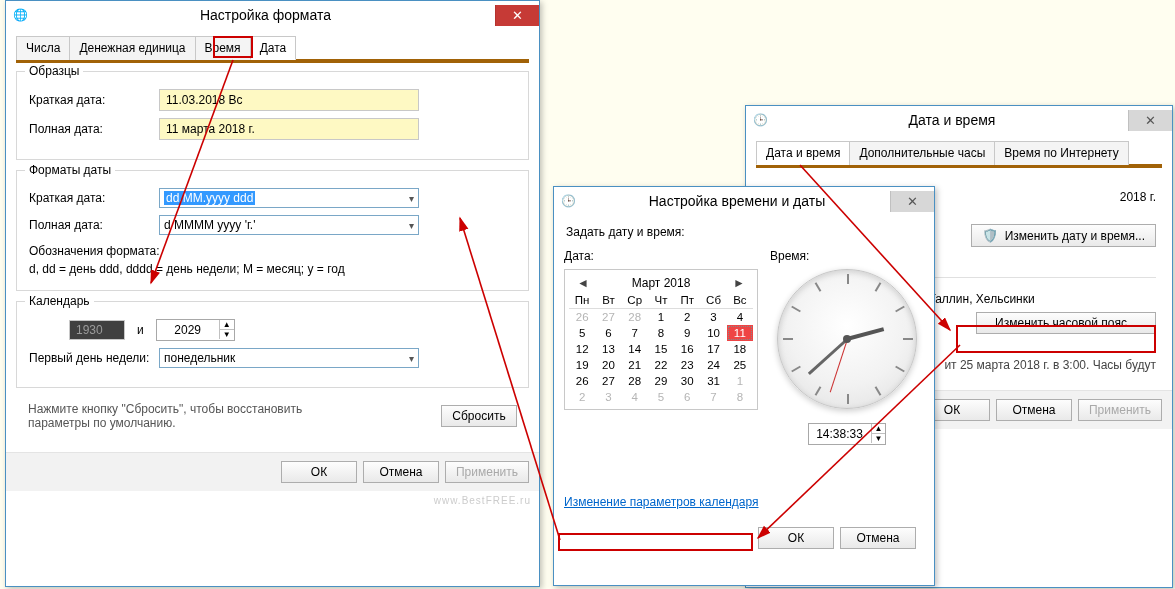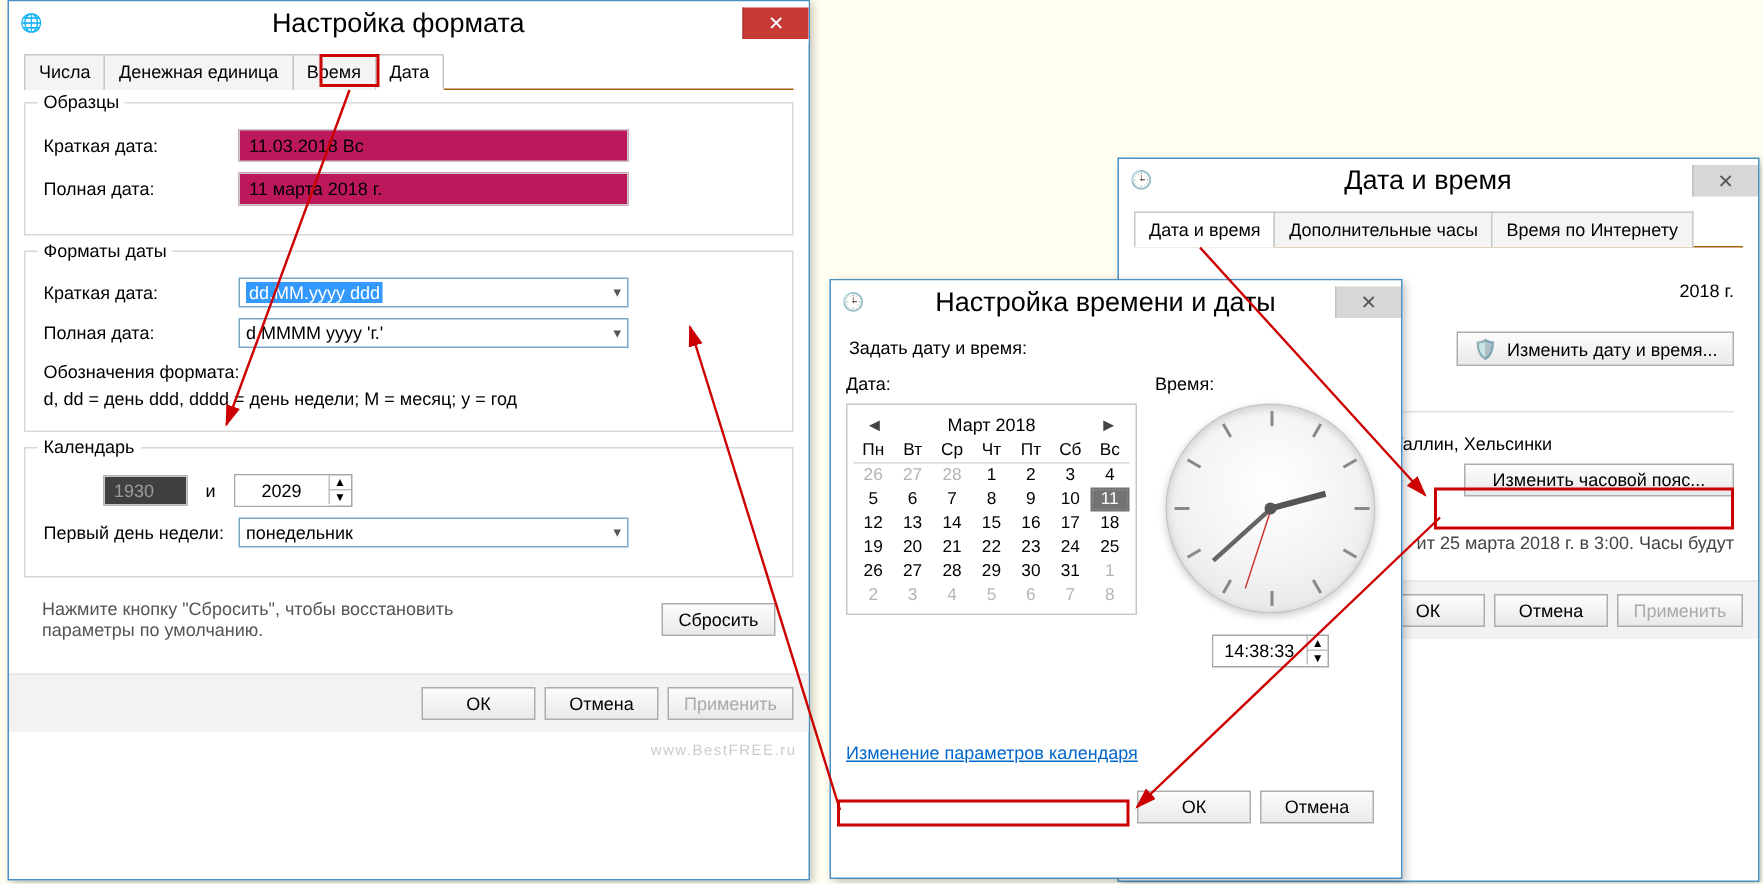--- a/index.html
+++ b/index.html
@@ -23,46 +23,46 @@
     display: flex;
     align-items: center;
     height: 28px;
     background: #fff;
     position: relative;
   }
   .titlebar .icon {
     width: 18px; height: 18px; margin: 0 6px;
     display: inline-flex; align-items: center; justify-content: center;
   }
-  .titlebar .title { flex: 1; text-align: center; font-size: 18px; }
+  .titlebar .title { flex: 1; text-align: center; font-size: 14px; }
   .titlebar .close {
     width: 44px; height: 21px; background: #c63a36; color: #fff;
     display: flex; align-items: center; justify-content: center;
     font-size: 13px; margin-right: 0;
     border-left: 1px solid #b4322e;
   }
   .titlebar .close.grey { background: #d7d7d7; color:#555; border-left:1px solid #c0c0c0;}
   .body { padding: 6px 10px 10px; }
   
-  .tabs { display: flex; border-bottom: 1px solid #a16207; margin-bottom: 8px; }
+  .tabs { display: flex; border-bottom: 4px solid #a16207; margin-bottom: 8px; }
   .tab {
     padding: 4px 9px; border: 1px solid #c8c8c8; border-bottom: none;
     background: #f4f4f4; margin-right: -1px; cursor: pointer;
     position: relative; top: 1px; font-size: 12px;
   }
   .tab.active { background: #fff; border-bottom: 1px solid #fff; }
   
   .groupbox { border: 1px solid #d8d8d8; margin: 4px 0 10px; padding: 10px 12px 12px; position: relative; }
   .groupbox > .legend {
     position: absolute; top: -8px; left: 8px; background: #fff; padding: 0 4px;
   }
   .row { display: flex; align-items: center; margin: 7px 0; }
   .row .lbl { width: 130px; }
   .ro {
-    border: 1px solid #c8c8c8; padding: 3px 6px; width: 260px; background: #be185d;
+    border: 1px solid #c8c8c8; padding: 3px 6px; width: 260px; background: #fef9c3;
   }
   .combo {
     border: 1px solid #7aa7c7; padding: 2px 4px; width: 260px; background: #fff;
     display: flex; align-items: center; justify-content: space-between;
     cursor: pointer;
   }
   .combo .arrow { font-size: 10px; color: #555; }
   .combo.sel .val {
     background: #3399ff; color: #fff; padding: 0 2px;
   }
@@ -80,21 +80,21 @@
   .resetarea .txt { max-width: 300px; color:#555; }
 
   
   .cal { width: 194px; }
   .cal .chead { display:flex; justify-content:space-between; align-items:center; padding:2px 4px; }
   .cal .chead .nav { cursor:pointer; padding:0 4px; color:#444;}
   .cal table { width:100%; border-collapse: collapse; font-size: 11.5px; }
   .cal th, .cal td { text-align:center; padding:2px 0; width:14.28%; }
   .cal th { font-weight: normal; border-bottom: 1px solid #ddd; }
   .cal td.out { color:#b5b5b5; }
-  .cal td.sel { background:#737373; color:#fff; }
+  .cal td.sel { background:#ef4444; color:#fff; }
   .cal td.today { outline:1px dotted #888; outline-offset:-2px; }
   
   .spinner { display:inline-flex; border:1px solid #a8a8a8; }
   .spinner input { border:none; width:62px; text-align:center; font: inherit; padding:3px 0; }
   .spinner .btns { display:flex; flex-direction:column; }
   .spinner .btns span { font-size:8px; padding:0 3px; border-left:1px solid #c0c0c0; cursor:pointer; line-height:9px;}
   .spinner .btns span:first-child { border-bottom:1px solid #c0c0c0;}
   
   .clock { width: 140px; height: 140px; position: relative; margin: 0 auto; }
   .clock .face { width:100%; height:100%; border-radius:50%; background: radial-gradient(circle at 50% 40%, #fff 0%, #f2f2f2 55%, #dedede 100%); border:1px solid #c6c6c6; box-shadow: inset 0 2px 6px rgba(0,0,0,.15), 0 2px 6px rgba(0,0,0,.2); }

